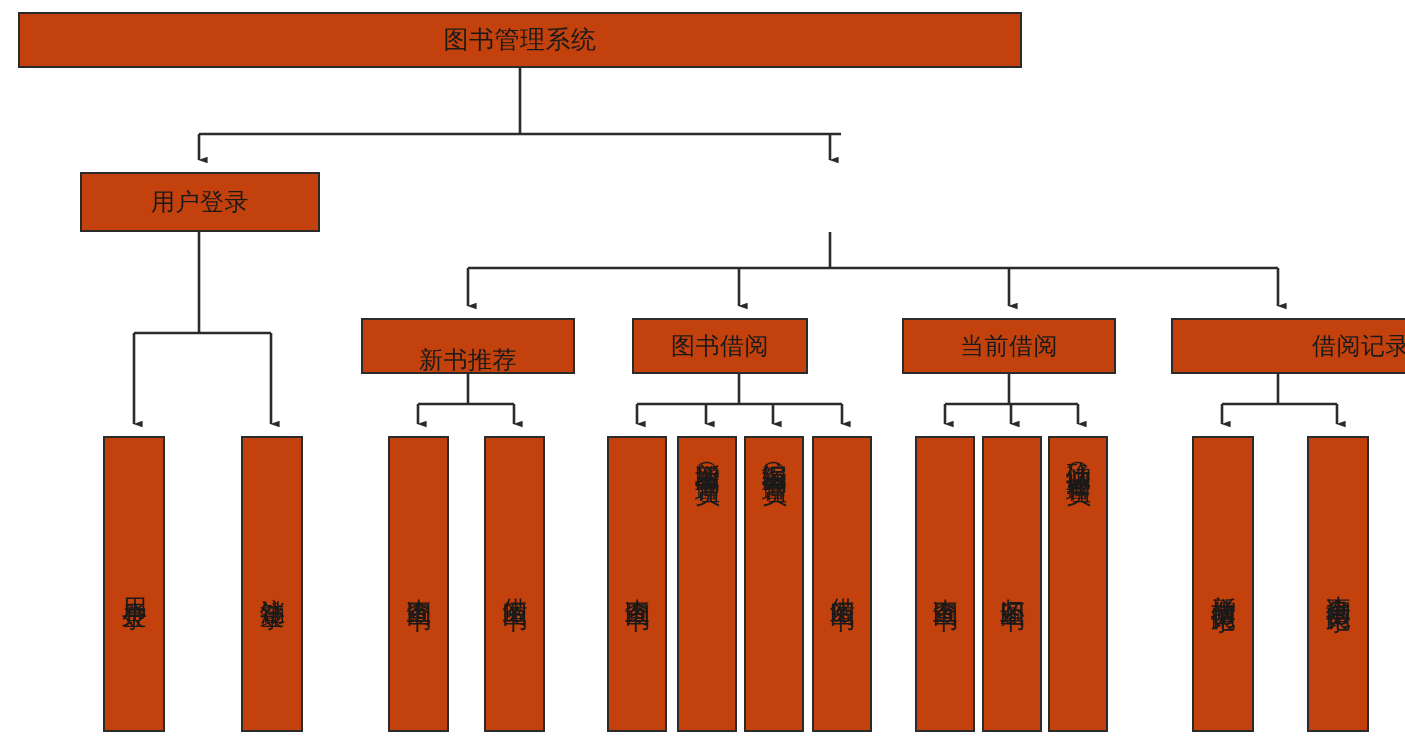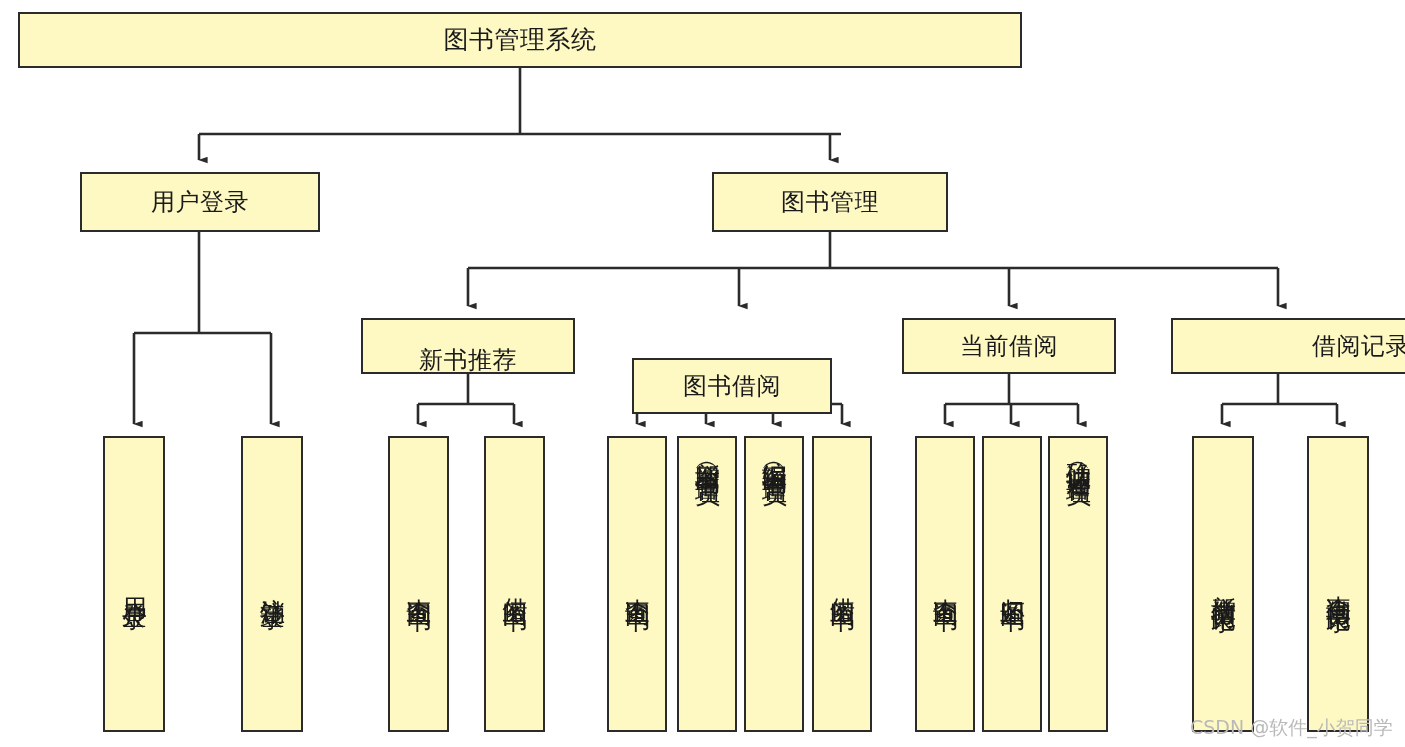--- a/index.html
+++ b/index.html
@@ -23,21 +23,21 @@
     left: 0;
     top: 0;
     width: 1405px;
     height: 747px;
     pointer-events: none;
   }
   .node {
     position: absolute;
     box-sizing: border-box;
     border: 2.2px solid #2b2b2b;
-    background: #fef9c3;
+    background: #c2410c;
     display: flex;
     align-items: center;
     justify-content: center;
     color: #1a1a1a;
     z-index: 2;
   }
   .node-label {
     display: block;
     text-align: center;
     line-height: 1.02;
@@ -135,28 +135,25 @@
     </g>
   </svg>
 
   <div class="node horiz root" style="left:18px; top:12px; width:1004px; height:56px;">
     <span class="node-label">图书管理系统</span>
   </div>
 
   <div class="node horiz" style="left:80px; top:172px; width:240px; height:60px;">
     <span class="node-label">用户登录</span>
   </div>
-  <div class="node horiz" style="left:712px; top:172px; width:236px; height:60px;">
-    <span class="node-label">图书管理</span>
-  </div>
 
   <div class="node horiz" style="left:361px; top:318px; width:214px; height:56px;align-items:flex-end;">
     <span class="node-label">新书推荐</span>
   </div>
-  <div class="node horiz" style="left:632px; top:318px; width:200px; height:56px;margin-top:40px;">
+  <div class="node horiz" style="left:632px; top:318px; width:176px; height:56px;">
     <span class="node-label">图书借阅</span>
   </div>
   <div class="node horiz" style="left:902px; top:318px; width:214px; height:56px;justify-content:center;">
     <span class="node-label">当前借阅</span>
   </div>
   <div class="node horiz" style="left:1171px; top:318px; width:241px; height:56px;justify-content:flex-end;">
     <span class="node-label">借阅记录</span>
   </div>
 
   <div class="node vert" style="left:103px; top:436px; width:62px; height:296px;">
@@ -196,15 +193,14 @@
     <span class="node-label">确认归还（管理员）</span>
   </div>
 
   <div class="node vert" style="left:1192px; top:436px; width:62px; height:296px;">
     <span class="node-label">新增借阅记录</span>
   </div>
   <div class="node vert" style="left:1307px; top:436px; width:62px; height:296px;">
     <span class="node-label">查询借阅记录</span>
   </div>
 
-  <div class="watermark" style="left:1190px; top:715px;">CSDN @软件_小贺同学</div>
 
 </div>
 
 </body></html>

